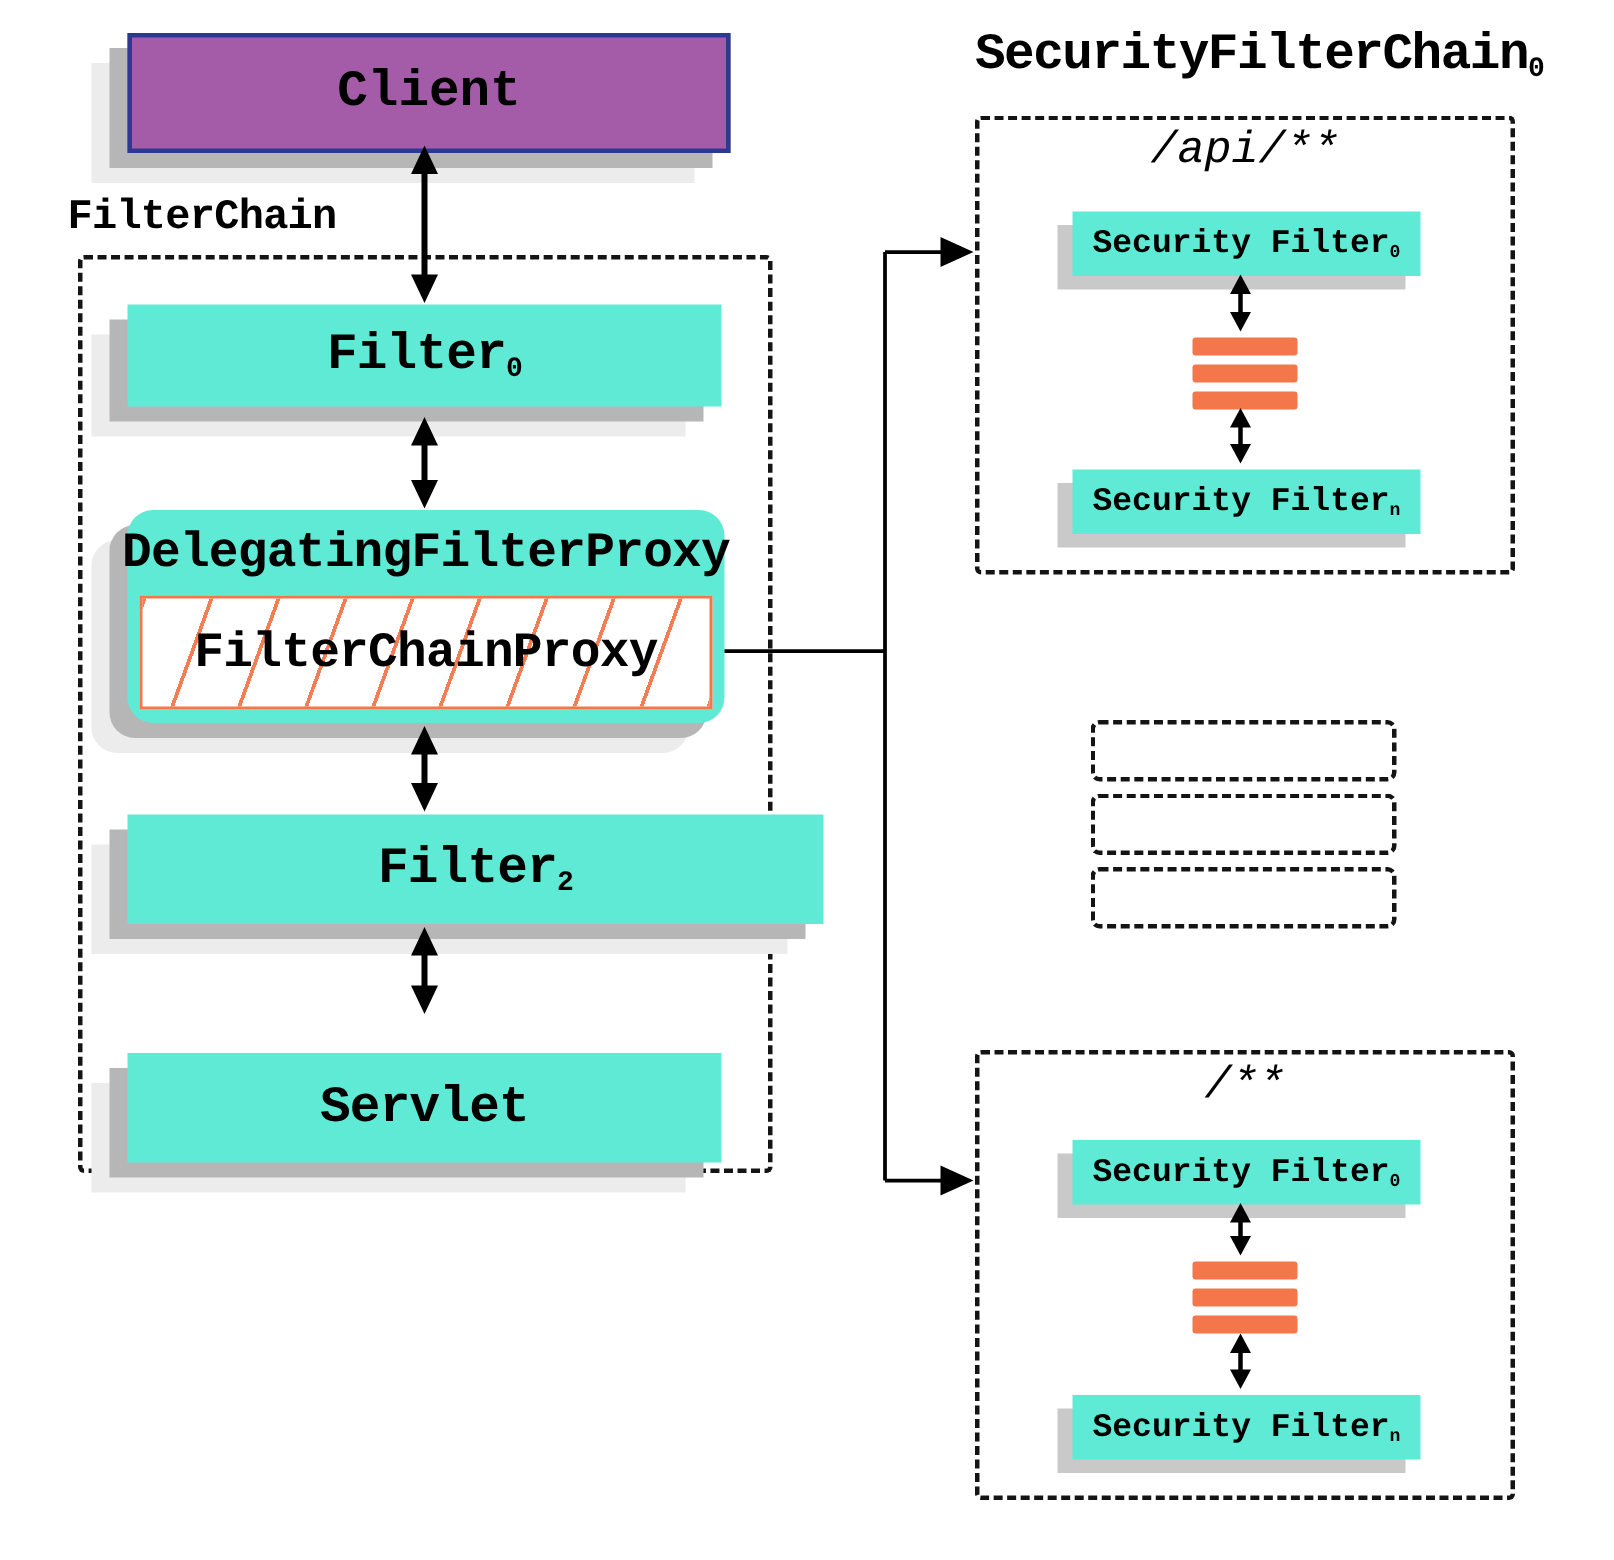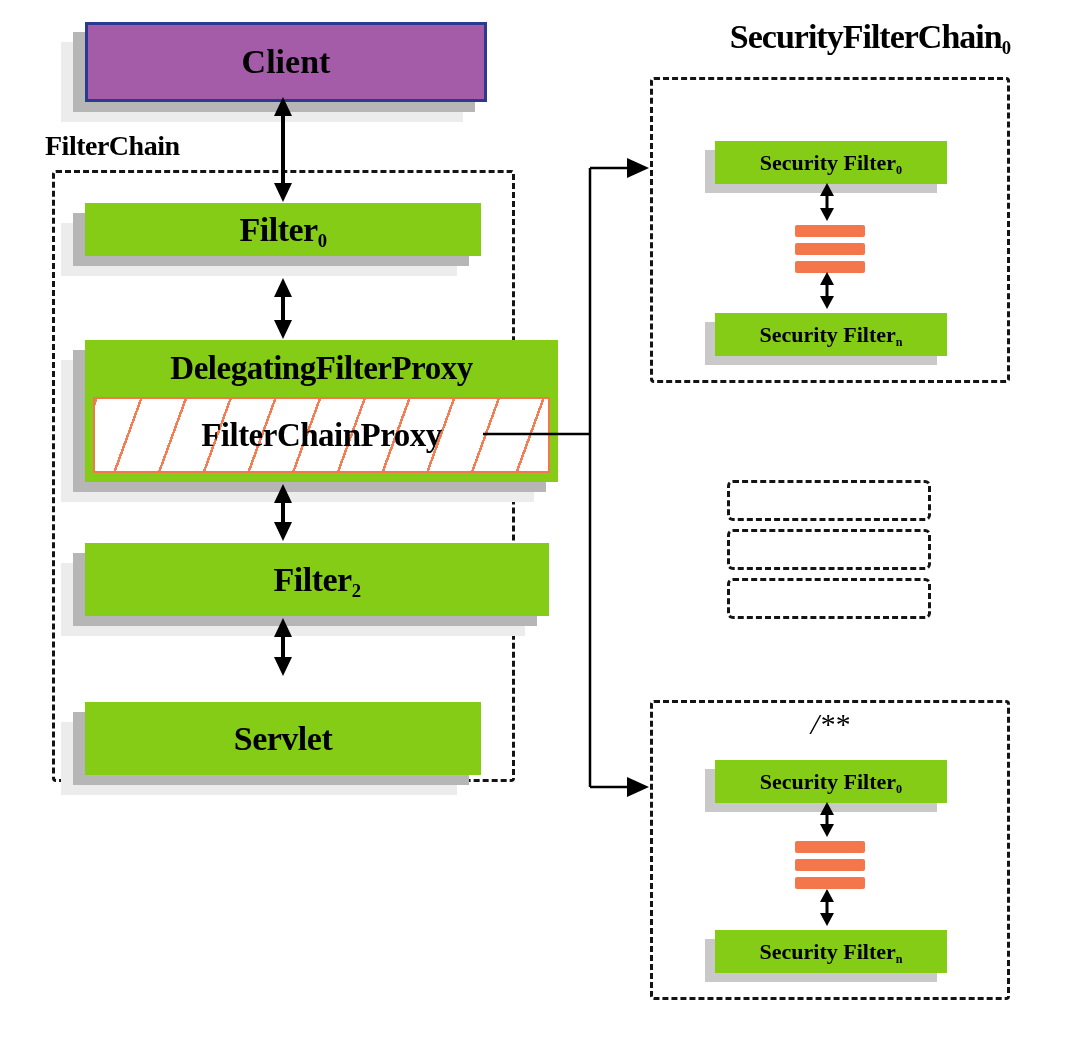--- a/index.html
+++ b/index.html
@@ -1,45 +1,45 @@
 <!DOCTYPE html>
 <html><head>
 <meta charset="utf-8">
 <style>
   html,body { margin:0; padding:0; background:#ffffff; }
   .stage {
     position:relative; width:1076px; height:1040px; background:#ffffff;
-    font-family:Liberation Serif, serif; color:#000;
+    font-family:Liberation Mono, monospace; color:#000;
     overflow:hidden;
   }
   .box {
     position:absolute; display:flex; align-items:center; justify-content:center;
     font-weight:bold; text-align:center;
   }
-  .orange { background:#84cc16; }
+  .orange { background:#5eead4; }
   .shadow-big { box-shadow:-12px 10px 0 #b6b6b6, -24px 20px 0 #ececec; }
   .shadow-sm  { box-shadow:-10px 9px 0 #c9c9c9; }
   .client-box {
     left:85px; top:22px; width:396px; height:74px;
     background:#A55CA8; border:3px solid #2B3A90; font-size:34px;
   }
   .big-label { font-size:34px; letter-spacing:-0.5px; }
   .fc-title {
     position:absolute; left:45px; top:130px; font-size:28px; font-weight:bold;
     letter-spacing:-0.5px;
   }
   .dashed {
     position:absolute; border:3px dashed #141414; border-radius:4px;
     box-sizing:border-box; background:transparent;
   }
   .fc-container { left:52px; top:170px; width:463px; height:612px; }
-  .filter0-box { left:85px; top:203px; width:396px; height:53px; }
+  .filter0-box { left:85px; top:203px; width:396px; height:68px; }
   .filter2-box { left:85px; top:543px; width:464px; height:73px; }
   .servlet-box { left:85px; top:678px; width:396px; height:73px;margin-top:24px; }
-  .dfp-box { position:absolute; left:85px; top:340px; width:473px; height:142px; }
+  .dfp-box { position:absolute; left:85px; top:340px; width:398px; height:142px;border-radius:17px; }
   .dfp-title {
     height:57px; display:flex; align-items:center; justify-content:center;
     font-size:33px; font-weight:bold; letter-spacing:-0.5px;
   }
   .fcp-box {
     position:absolute; left:8px; right:8px; top:57px; bottom:9px;
     background-color:#ffffff;
     background-image:repeating-linear-gradient(110deg,
       rgba(244,118,75,0.95) 0px, rgba(244,118,75,0.95) 2.5px,
       transparent 2.5px, transparent 42px);
@@ -106,20 +106,21 @@
 
   <div class="box orange shadow-big servlet-box big-label">
     <span>Servlet</span>
   </div>
 
   <div class="sfc-title sfc-title-0">
     <span>SecurityFilterChain</span><sub>0</sub>
   </div>
 
   <div class="dashed sfc-container-0">
+    <div class="pattern-label">/api/**</div>
     <div class="box orange shadow-sm sec-filter" style="top:61px;">
       <span><span>Security Filter</span><sub>0</sub></span>
     </div>
     <div class="ellipsis-bar" style="top:145px;"></div>
     <div class="ellipsis-bar" style="top:163px;"></div>
     <div class="ellipsis-bar" style="top:181px;"></div>
     <div class="box orange shadow-sm sec-filter" style="top:233px;">
       <span><span>Security Filter</span><sub>n</sub></span>
     </div>
   </div>

